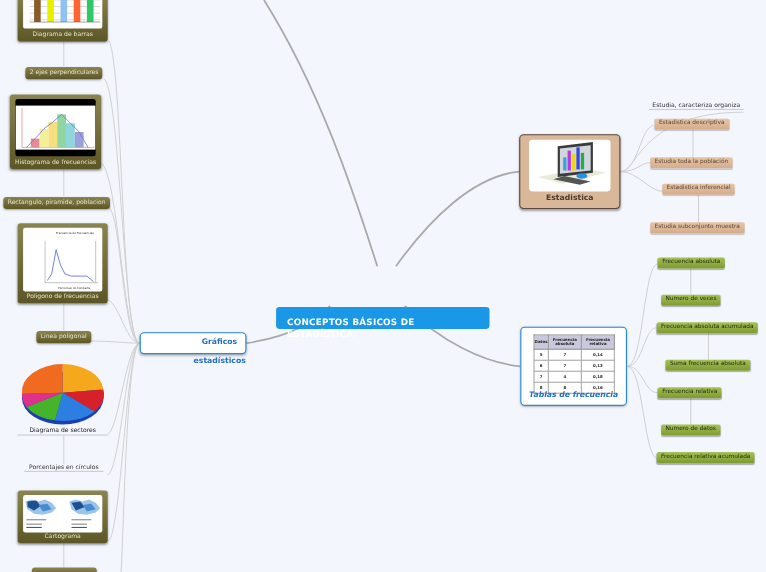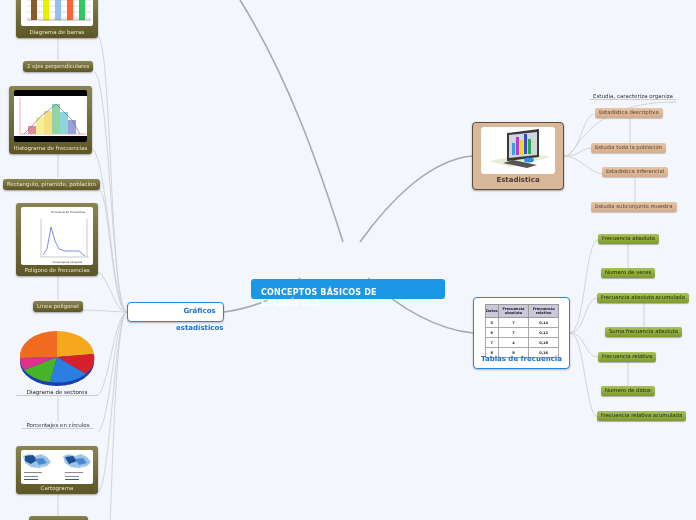--- a/index.html
+++ b/index.html
@@ -21,21 +21,21 @@
 
   
   .blue-branch {
     background:#fff; border:1.5px solid #2a87d8; border-radius:4px;
     color:#1f6fc4; font-weight:bold; font-size:7px;
     box-shadow:0 1px 2px rgba(0,0,0,0.25);
     text-align:center;
   }
   .graficos { left:127px; top:302px; width:97px; height:20px; line-height:17px;padding-left:48px; }
   .tablas { left:473px; top:297px; width:97px; height:72px; }
-  .tablas .cap { position:absolute; left:0; right:0; bottom:5px; font-size:7px; color:#1f6fc4; }
+  .tablas .cap { position:absolute; left:0; right:0; bottom:5px; font-size:7px; color:#1f6fc4;font-style:italic; }
 
   
   .olive {
     background:linear-gradient(#8a8450, #5c5626);
     border-radius:3px; color:#e8e4c8; font-size:5.5px; text-align:center;
     box-shadow:0 1px 2px rgba(0,0,0,0.35);
   }
   .olive .img {
     position:absolute; left:5px; right:5px; top:4px; background:#fff; border-radius:2px; overflow:hidden;
   }

